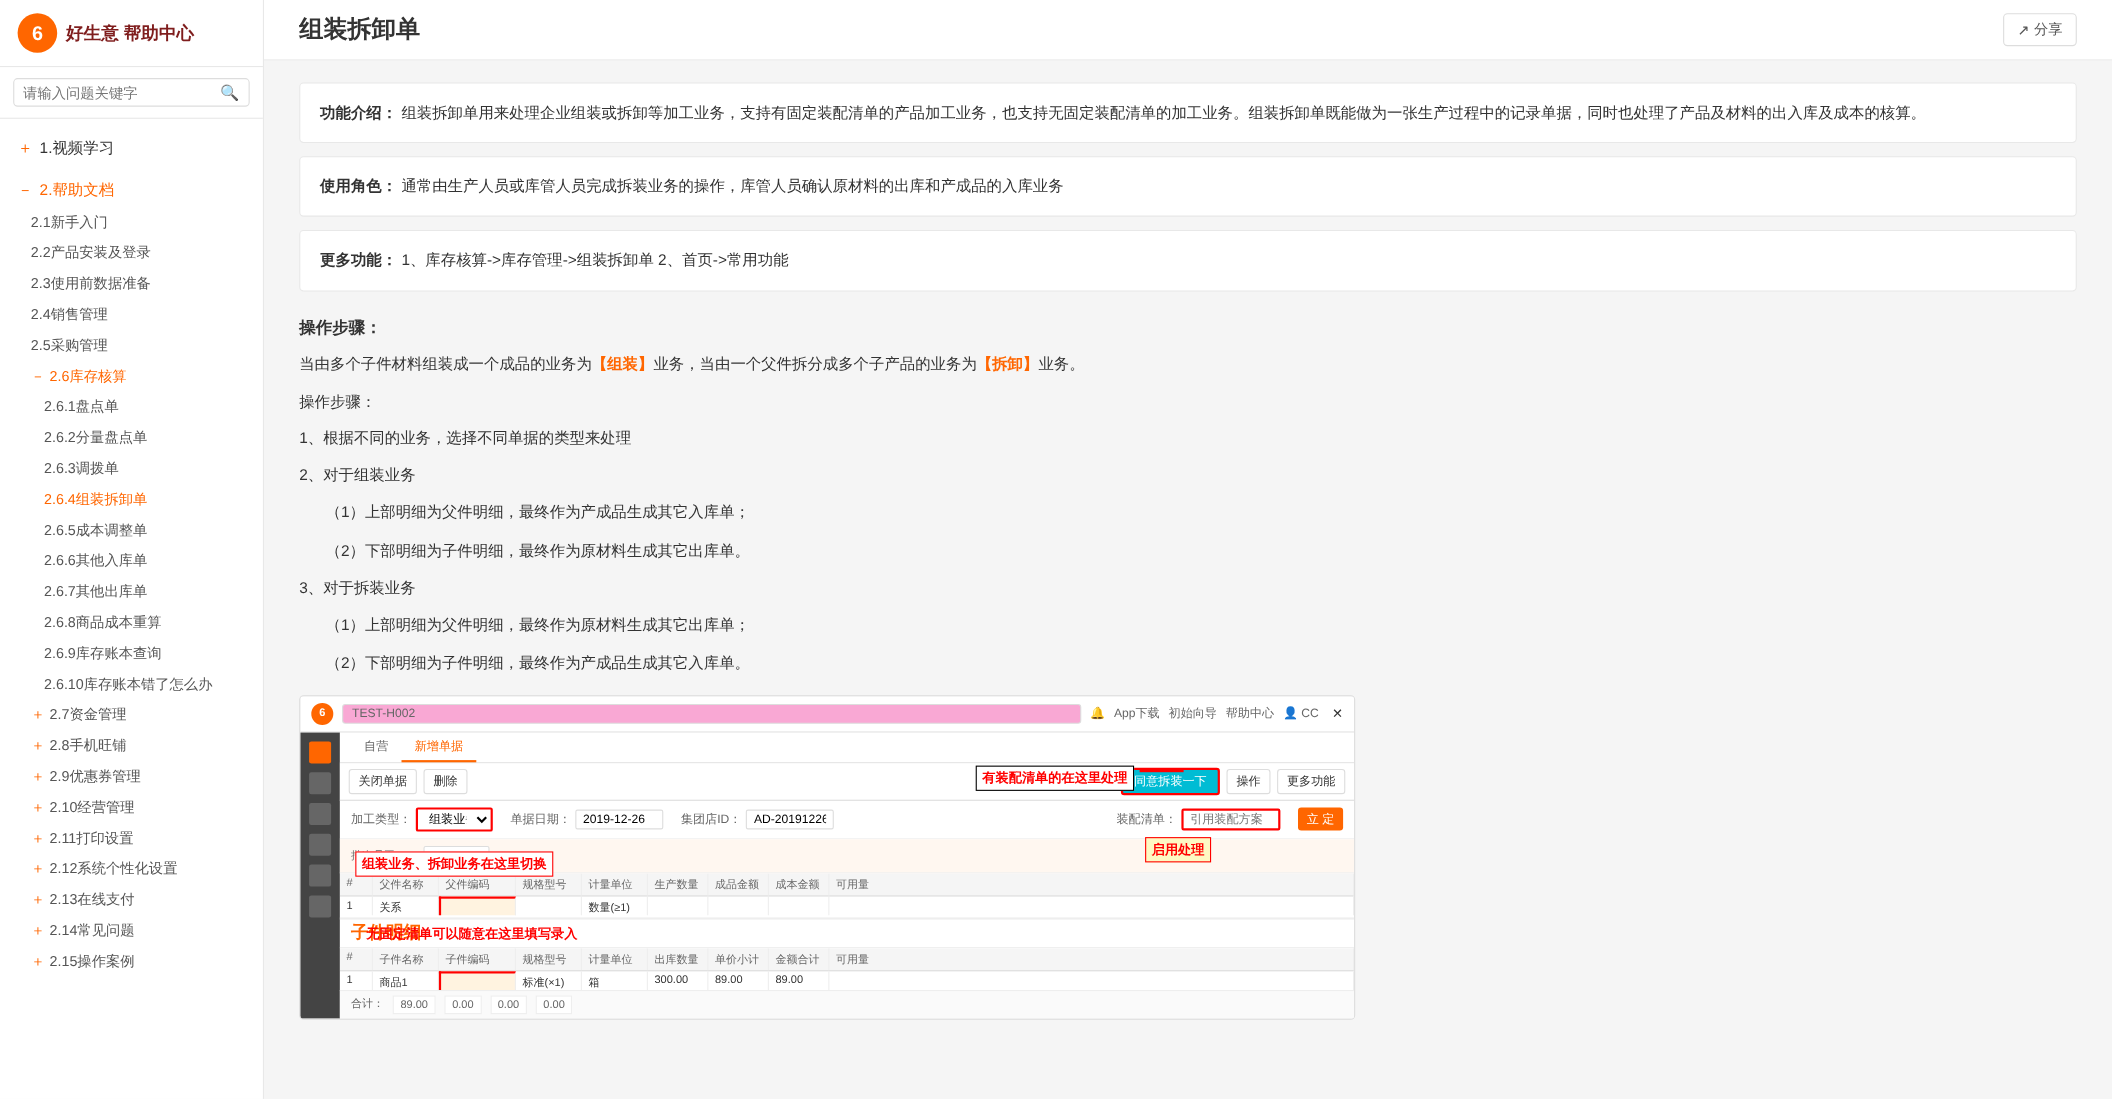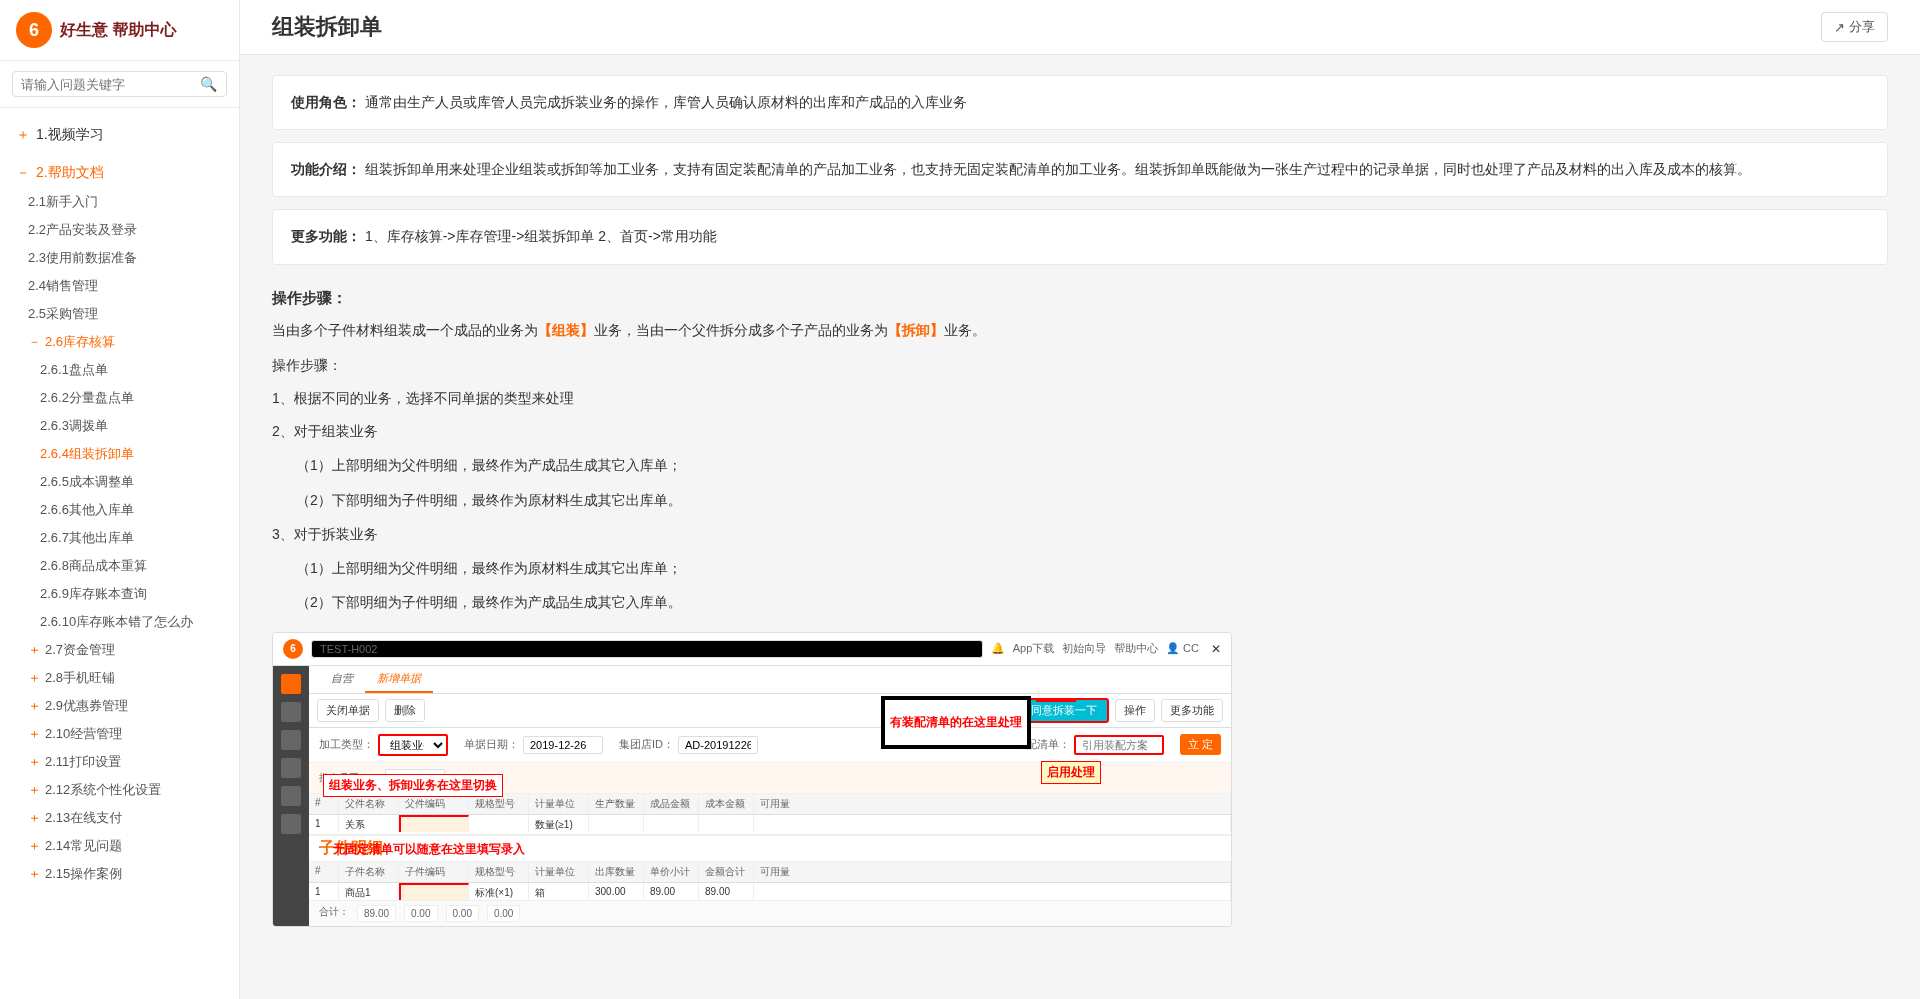--- a/index.html
+++ b/index.html
@@ -179,21 +179,21 @@
       font-size: 12px;
     }
     .app-bar-logo {
       width: 20px; height: 20px;
       background: #f60; border-radius: 50%;
       display: flex; align-items: center; justify-content: center;
       color: white; font-size: 10px; font-weight: bold;
     }
     .app-bar-address {
       flex: 1;
-      background: #000000;
+      background: #f9a8d4;
       border: 1px solid #ddd;
       border-radius: 3px;
       padding: 2px 8px;
       font-size: 11px;
       color: #666;
     }
     .app-bar-right { font-size: 11px; color: #666; display: flex; gap: 8px; align-items: center; }
 
     
     .mock-layout {
@@ -282,21 +282,20 @@
       display: flex;
       border-bottom: 1px solid #ddd;
       padding: 0 10px;
       font-size: 11px;
     }
     .mock-tab {
       padding: 5px 12px;
       cursor: pointer;
       color: #666;
       border-bottom: 2px solid transparent;
-      font-style: italic;
     }
     .mock-tab.active {
       color: #f60;
       border-bottom: 2px solid #f60;
     }
 
     .mock-table {
       flex: 1;
       overflow: hidden;
     }
@@ -465,27 +464,27 @@
     <h1 id="page-title">组装拆卸单</h1>
     <button class="share-btn">
       <span>↗</span>
       <span>分享</span>
     </button>
   </div>
 
   <div id="content-area">
 
     <div class="info-box">
+      <span style="font-weight:bold;">功能介绍：</span>
+      <span>组装拆卸单用来处理企业组装或拆卸等加工业务，支持有固定装配清单的产品加工业务，也支持无固定装配清单的加工业务。组装拆卸单既能做为一张生产过程中的记录单据，同时也处理了产品及材料的出入库及成本的核算。</span>
+    </div>
+
+    <div class="info-box">
       <span style="font-weight:bold;">使用角色：</span>
       <span>通常由生产人员或库管人员完成拆装业务的操作，库管人员确认原材料的出库和产成品的入库业务</span>
-    </div>
-
-    <div class="info-box">
-      <span style="font-weight:bold;">功能介绍：</span>
-      <span>组装拆卸单用来处理企业组装或拆卸等加工业务，支持有固定装配清单的产品加工业务，也支持无固定装配清单的加工业务。组装拆卸单既能做为一张生产过程中的记录单据，同时也处理了产品及材料的出入库及成本的核算。</span>
     </div>
 
     <div class="info-box">
       <span style="font-weight:bold;">更多功能：</span>
       <span>1、库存核算-&gt;库存管理-&gt;组装拆卸单 2、首页-&gt;常用功能</span>
     </div>
 
     <div style="padding: 12px 0;">
       <div class="section-title">操作步骤：</div>
 
@@ -634,21 +633,21 @@
               <div class="mock-bottom-row">
                 <span>合计：</span>
                 <span class="mock-bottom-val">89.00</span>
                 <span class="mock-bottom-val">0.00</span>
                 <span class="mock-bottom-val">0.00</span>
                 <span class="mock-bottom-val">0.00</span>
               </div>
             </div>
           </div>
 
-          <div class="annotation" style="top:30px;right:200px;background:white;padding:14px 5px;border:4px solid #000000;">
+          <div class="annotation" style="top:30px;right:200px;background:white;padding:2px 5px;border:1px solid #000000;">
             <span>有装配清单的在这里处理</span>
           </div>
 
           <div style="position:absolute;top:34px;right:155px;width:40px;height:2px;background:red;"></div>
 
           <div class="annotation" style="top:108px;left:50px;background:white;padding:2px 5px;border:1px solid red;">
             <span>组装业务、拆卸业务在这里切换</span>
           </div>
 
           <div class="annotation" style="top:95px;right:130px;background:#fef9c3;padding:2px 5px;border:1px solid red;">

